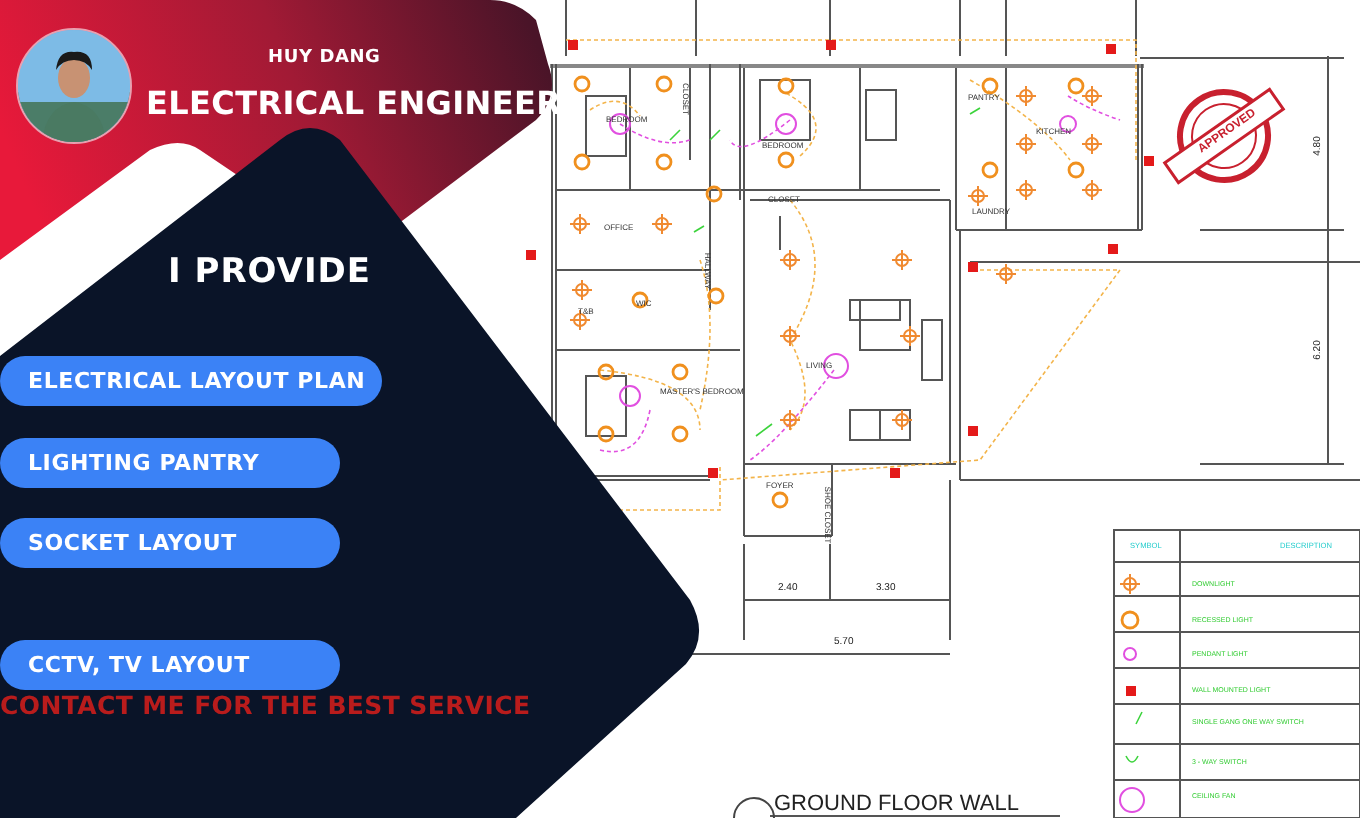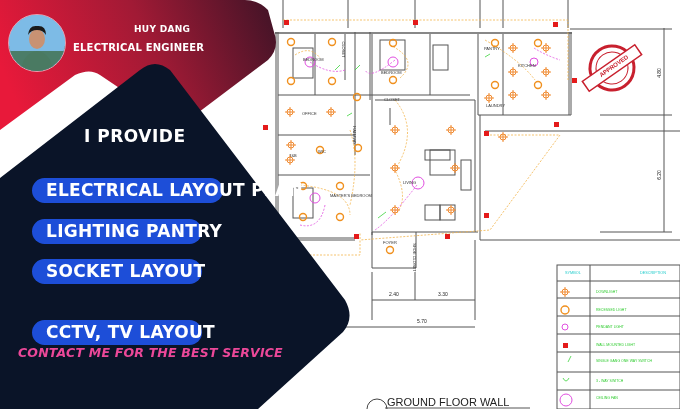--- a/index.html
+++ b/index.html
@@ -1,24 +1,24 @@
 <!DOCTYPE html>
 <html><head>
 <meta charset="utf-8">
 <style>
   html, body { margin:0; padding:0; }
   body { width:680px; height:409px; position:relative; overflow:hidden; background:#ffffff; font-family:"DejaVu Sans", sans-serif; }
   .plan { position:absolute; left:0; top:0; width:680px; height:409px; }
   .overlay { position:absolute; left:0; top:0; width:680px; height:409px; }
   .txt { position:absolute; color:#fff; font-weight:bold; white-space:nowrap; }
   .name { left:134px; top:24px; font-size:9px; letter-spacing:0.3px; }
-  .role { left:73px; top:42px; font-size:10px; letter-spacing:0.2px; }
+  .role { left:73px; top:42px; font-size:16px; letter-spacing:0.2px; }
   .provide { left:84px; top:126px; font-size:17px; letter-spacing:0.5px; }
-  .pill { position:absolute; left:32px; height:25px; background:#1d4ed8; border-radius:13px; color:#fff; font-weight:bold; font-size:17px; line-height:25px; padding-left:14px; box-sizing:border-box; white-space:nowrap; letter-spacing:0.3px; }
-  .contact { position:absolute; left:18px; top:345px; color:#ec4899; font-weight:bold; font-style:italic; font-size:12.5px; white-space:nowrap; letter-spacing:0.2px; }
+  .pill { position:absolute; left:0; height:25px; background:#3b82f6; border-radius:13px; color:#fff; font-weight:bold; font-size:11px; line-height:25px; padding-left:14px; box-sizing:border-box; white-space:nowrap; letter-spacing:0.3px; }
+  .contact { position:absolute; left:0; top:345px; color:#b91c1c; font-weight:bold; font-size:12.5px; white-space:nowrap; letter-spacing:0.2px; }
   .avatar { position:absolute; left:8px; top:14px; width:56px; height:56px; border-radius:50%; overflow:hidden; background:linear-gradient(#6db3e6 0%, #8cc4ec 55%, #4e7a6a 56%, #3f6b5a 100%); border:1px solid #f3c; border-color:#e8a0b0; }
   .plan-label { position:absolute; left:387px; top:396px; font-size:11px; color:#222; font-family:"Liberation Sans", sans-serif; white-space:nowrap; }
   .legend-txt { position:absolute; font-size:3.5px; color:#3c3; white-space:nowrap; font-family:"Liberation Sans", sans-serif; }
   .legend-hdr { position:absolute; font-size:3.8px; color:#2cc; white-space:nowrap; font-family:"Liberation Sans", sans-serif; }
   .room { position:absolute; font-size:4px; color:#333; white-space:nowrap; font-family:"Liberation Sans", sans-serif; }
   .dim { position:absolute; font-size:5px; color:#222; white-space:nowrap; font-family:"Liberation Sans", sans-serif; }
 </style>
 </head>
 <body>
 

